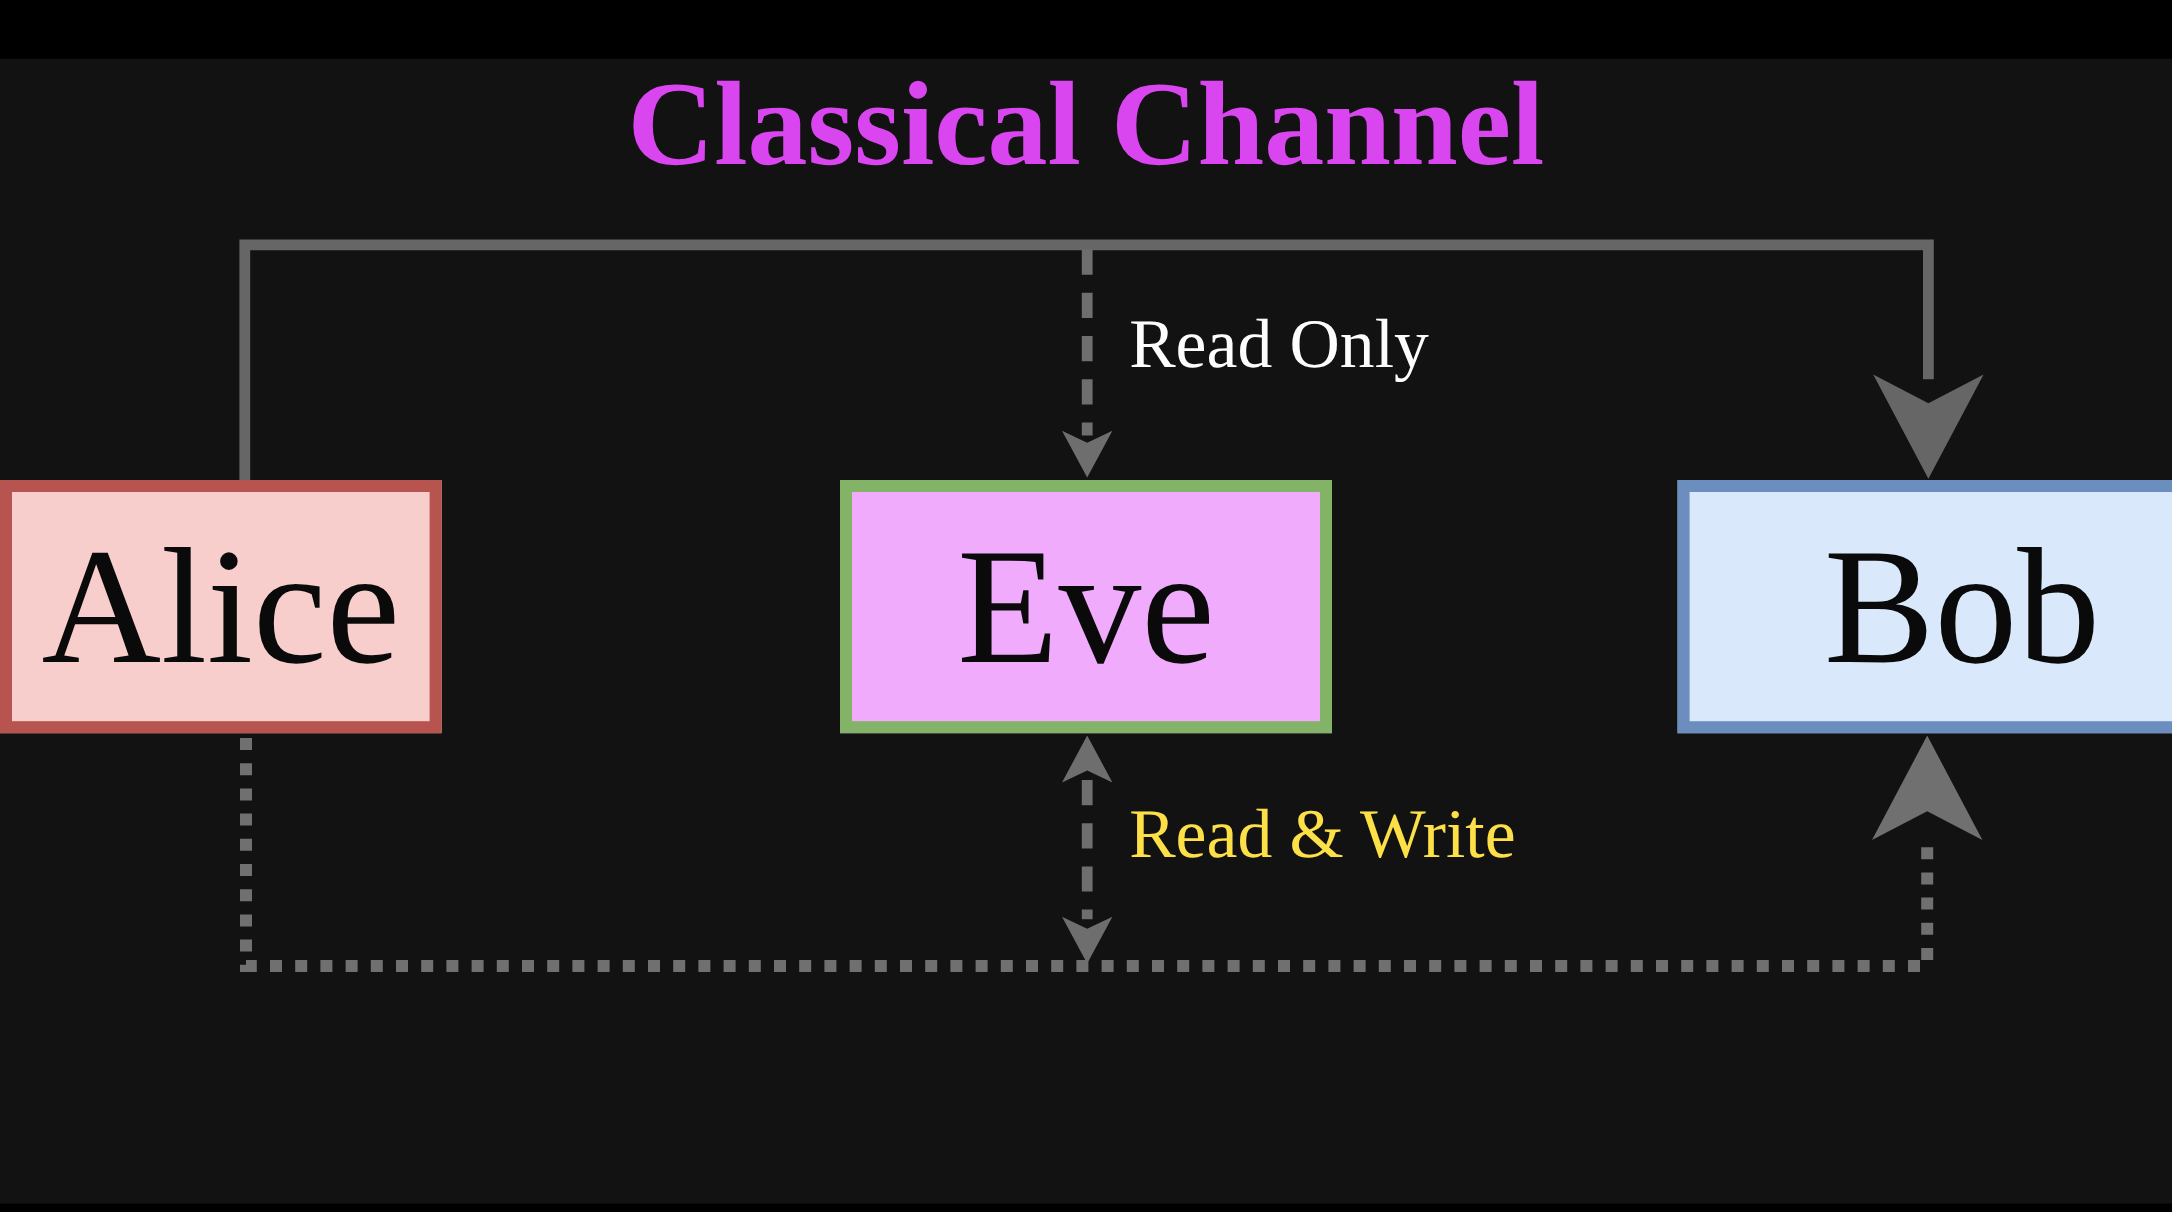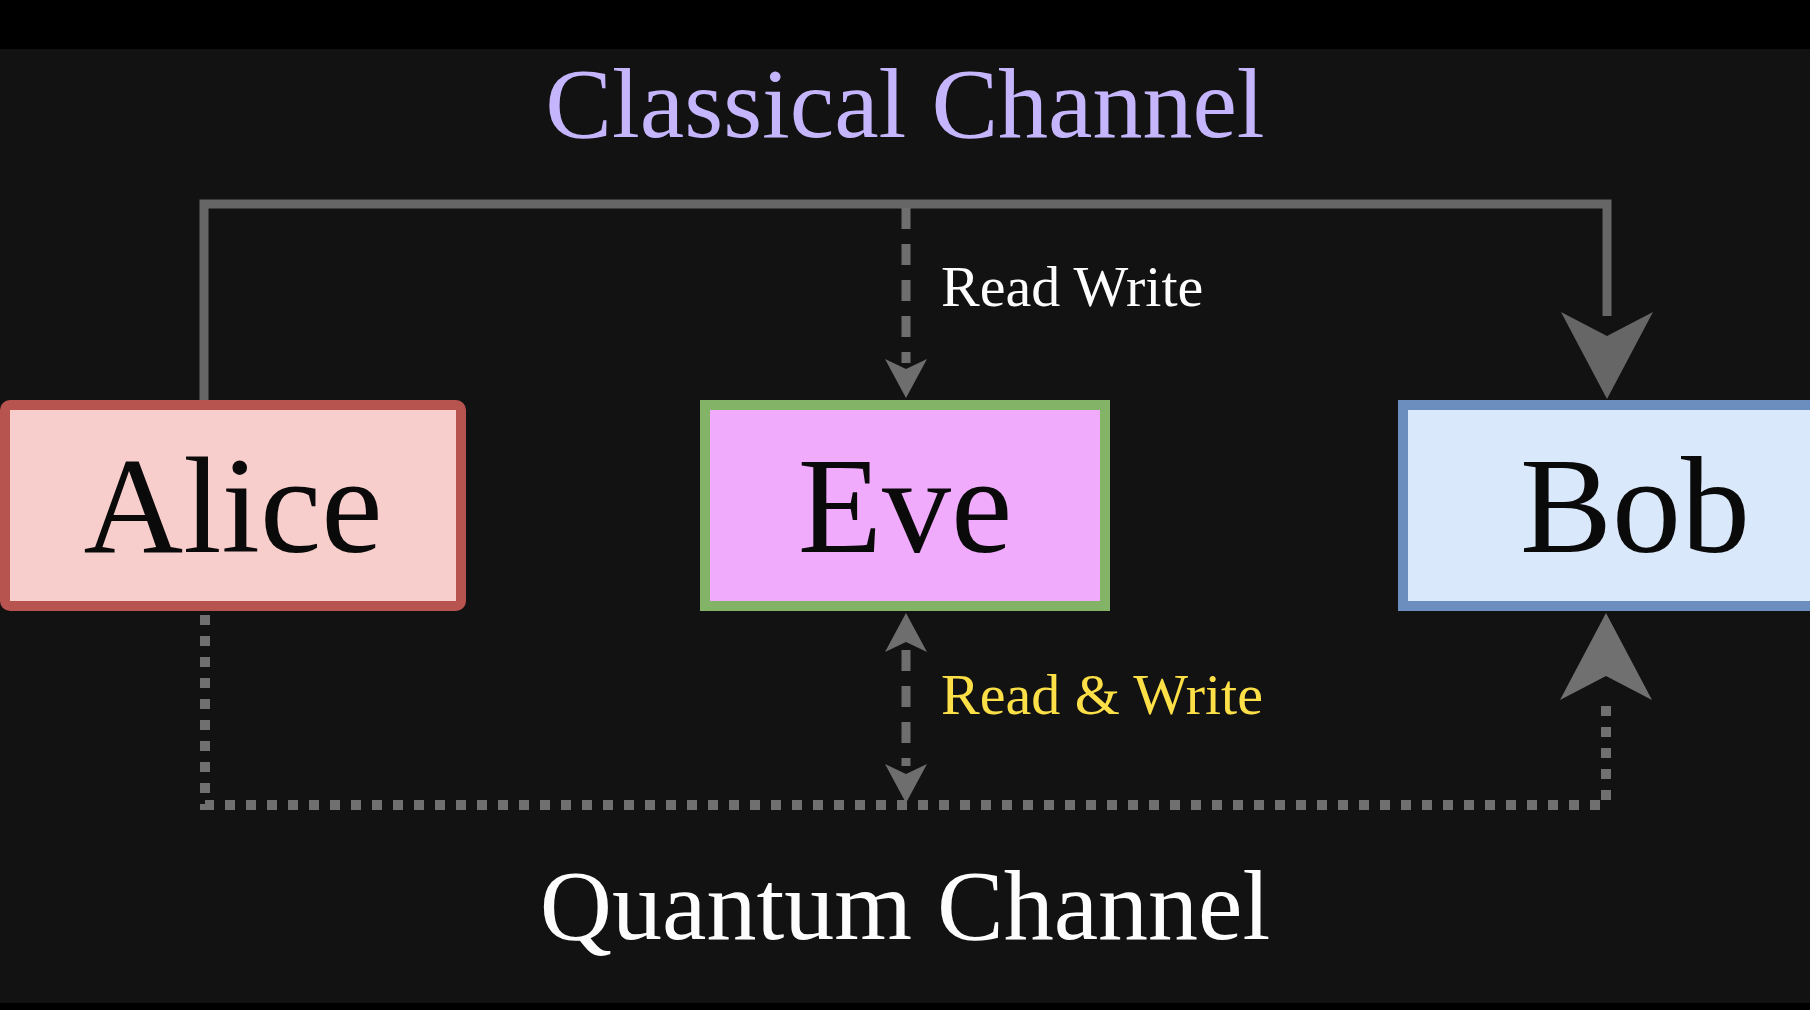--- a/index.html
+++ b/index.html
@@ -22,21 +22,21 @@
   .title-classical { top: 39px; }
   .title-quantum  { top: 841px; }
 
   .node {
     position: absolute; top: 400px; height: 211px;
     border: 10px solid; box-sizing: border-box;
     display: flex; align-items: center; justify-content: center;
     font-size: 138px; line-height: 1;
     white-space: nowrap;
   }
-  .node-alice { left: 0px;    width: 466px; border-radius: 10px; }
+  .node-alice { left: 0px;    width: 368px; }
   .node-eve   { left: 700px;  width: 410px; }
   .node-bob   { left: 1398px; width: 474px; }
 
   .edge-label {
     position: absolute; left: 941px;
     font-size: 58px; line-height: 70px;
     white-space: nowrap;
   }
   .label-read-only  { top: 252px; }
   .label-read-write { top: 660px; }
@@ -60,24 +60,23 @@
     <polygon points="1606,613 1560,700 1606,676 1652,700" fill="#707070"></polygon>
 
     <line x1="906" y1="208" x2="906" y2="363" stroke-width="9" stroke-dasharray="21 15" stroke="#6e6e6e"></line>
     <polygon points="906,398 885,359 906,369 927,359" fill="#6e6e6e"></polygon>
 
     <line x1="906" y1="650" x2="906" y2="766" stroke-width="9" stroke-dasharray="21 15" stroke="#6e6e6e"></line>
     <polygon points="906,613 885,652 906,642 927,652" fill="#6e6e6e"></polygon>
     <polygon points="906,803 885,764 906,774 927,764" fill="#6e6e6e"></polygon>
   </svg>
 
-  <div class="channel-title title-classical" style="color: #c4b5fd;">Classical Channel</div>
-  <div class="channel-title title-quantum" style="color: rgb(253, 253, 253);">Quantum Channel</div>
+  <div class="channel-title title-classical" style="color: #d946ef; font-weight: bold;">Classical Channel</div>
 
-  <div class="edge-label label-read-only" style="color: rgb(253, 253, 253);">Read Write</div>
+  <div class="edge-label label-read-only" style="color: rgb(253, 253, 253);">Read Only</div>
   <div class="edge-label label-read-write" style="color: #fde047;">Read &amp; Write</div>
 
   <div class="node node-alice" style="background-color: rgb(248, 206, 204); border-color: rgb(184, 84, 80); color: rgb(10, 10, 10);">
     <span>Alice</span>
   </div>
   <div class="node node-eve" style="background-color: #f0abfc; border-color: rgb(130, 179, 102); color: rgb(10, 10, 10);">
     <span>Eve</span>
   </div>
   <div class="node node-bob" style="background-color: rgb(218, 232, 252); border-color: rgb(108, 142, 191); color: rgb(10, 10, 10);">
     <span>Bob</span>

